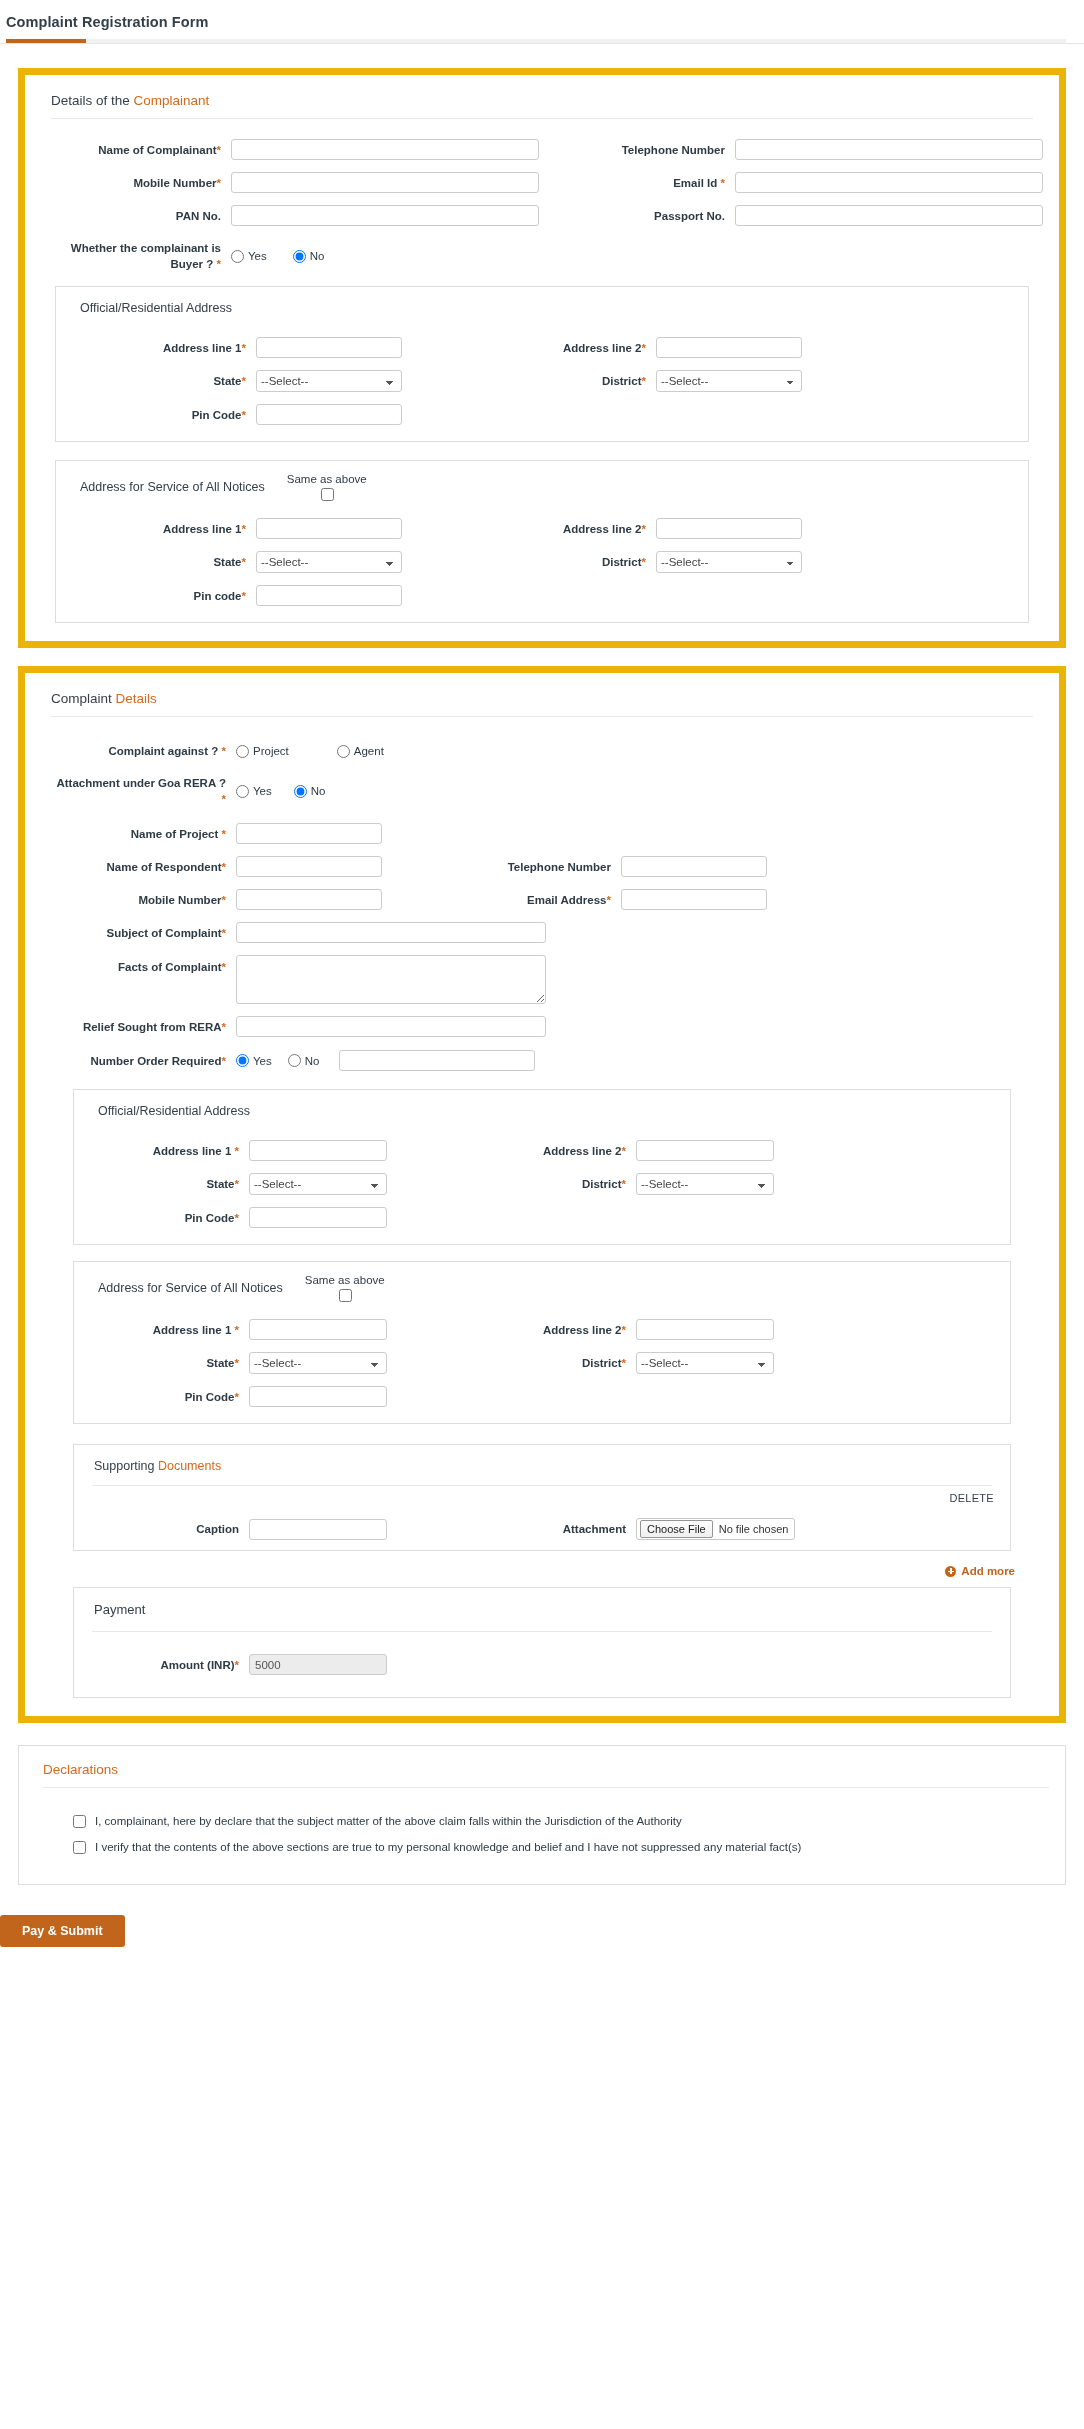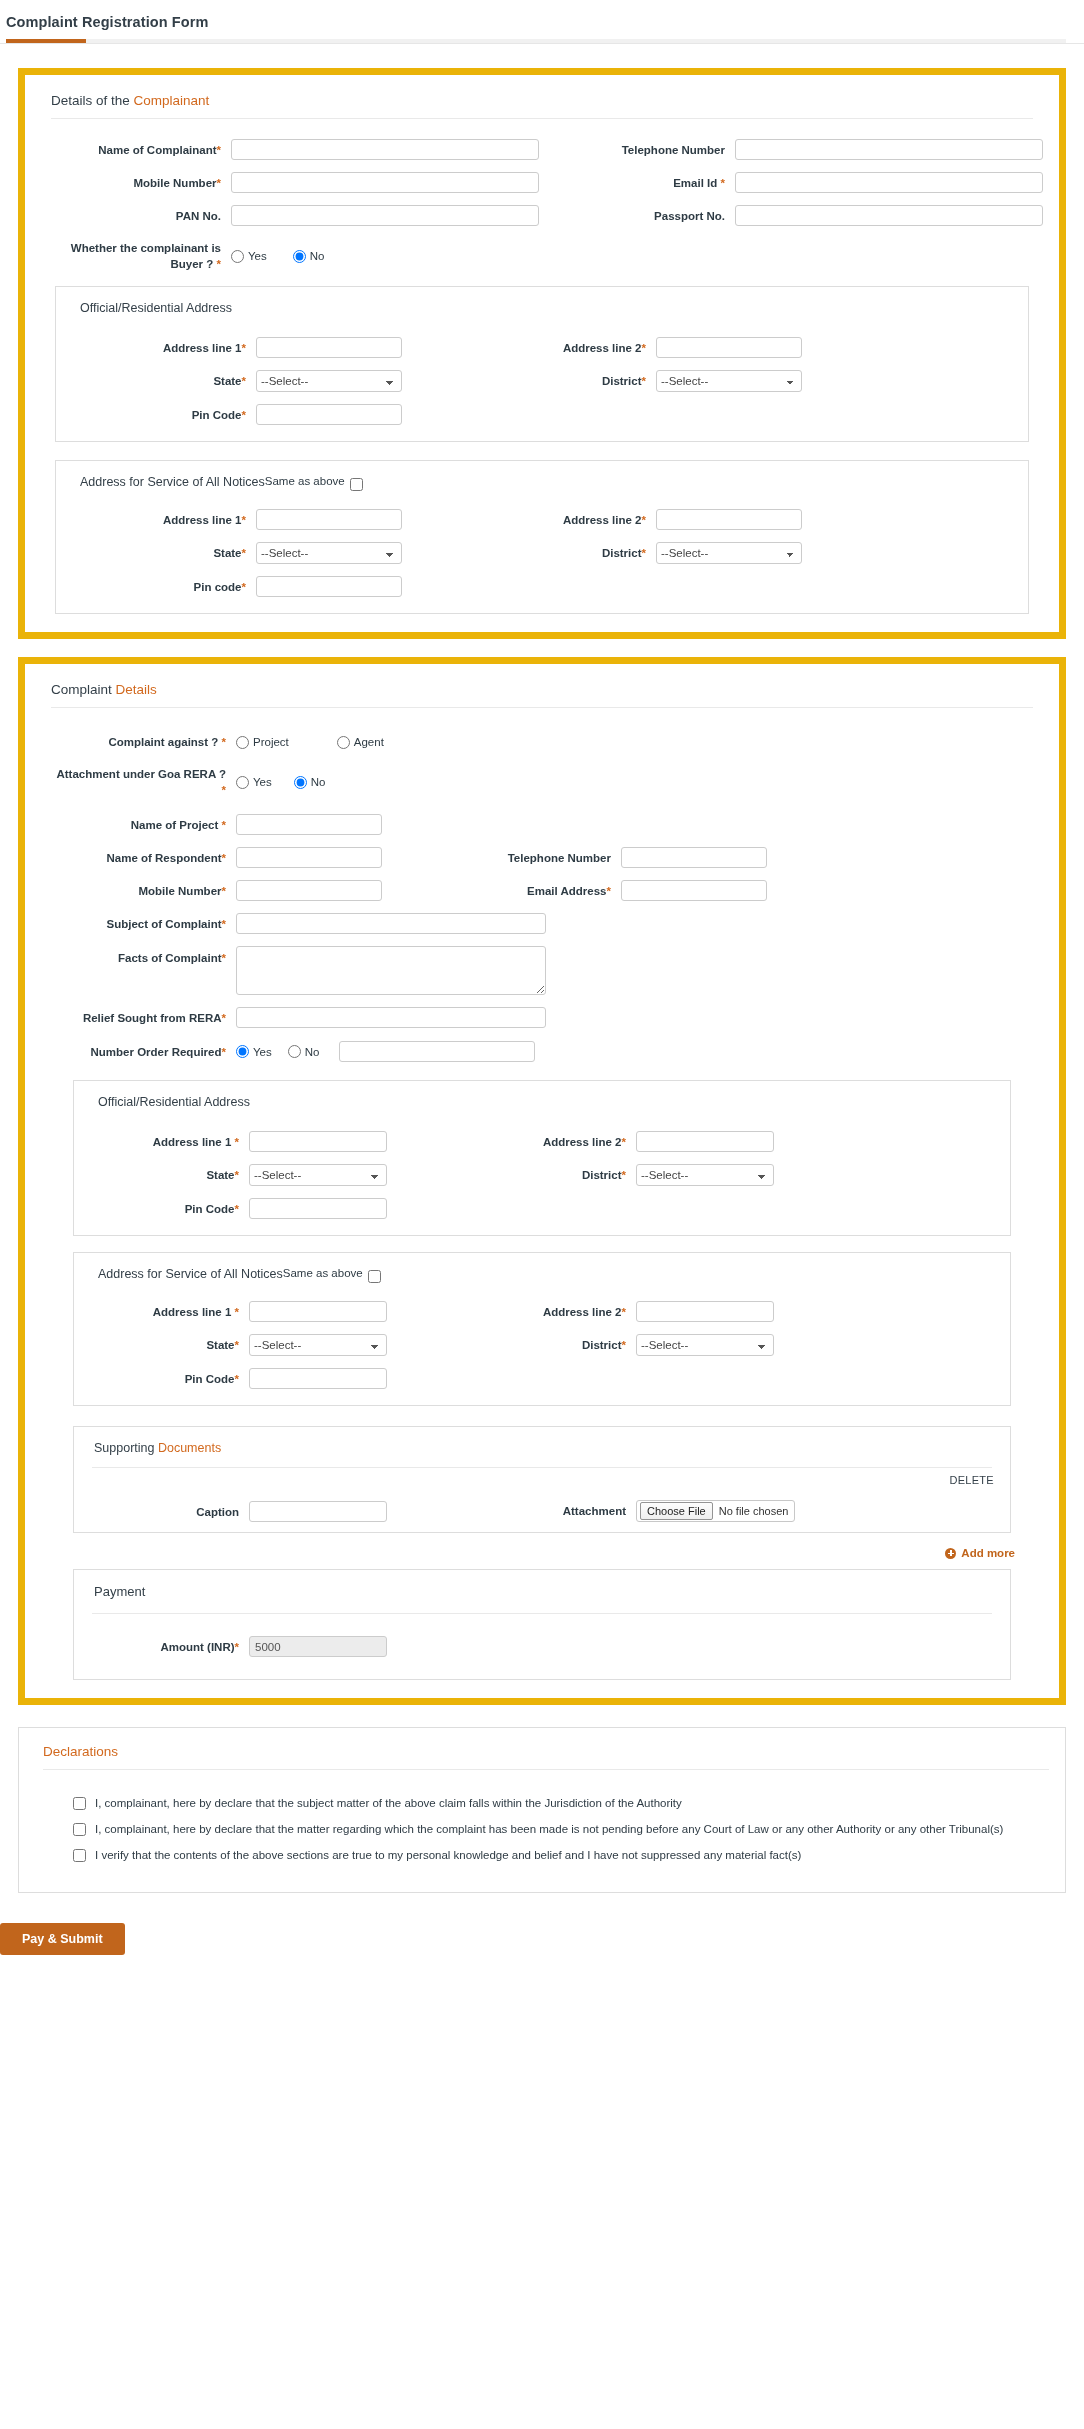--- a/index.html
+++ b/index.html
@@ -81,21 +81,21 @@
   .inner-title {
     font-size: 12.5px;
     color: #333f48;
     padding: 2px 0 6px 14px;
     display: inline-block;
   }
 
   
   .row {
     display: flex;
-    align-items: flex-end;
+    align-items: center;
     margin-top: 12px;
   }
 
   .cell {
     display: flex;
     align-items: center;
   }
   .lbl {
     text-align: right;
     font-size: 11.5px;
@@ -140,22 +140,24 @@
   .radio-group { display: flex; align-items: center; }
   .radio-item {
     display: flex; align-items: center;
     margin-right: 26px;
     font-size: 11.5px; color: #2e3b44;
   }
   .radio-item input { margin: 0 4px 0 0; }
   .radio-item span { line-height: 14px; }
 
   .chk-inline {
-    display: flex; 
+    display: flex; align-items: center;
     font-size: 11.5px; color: #2e3b44;
+    margin-left: 22px;
+    flex-direction: column;
   }
   .chk-inline input { margin-left: 5px; }
 
   
   .docs-rule { height: 1px; background: #e9e9e9; margin: 6px 8px 4px 8px; }
   .delete-link {
     text-align: right;
     font-size: 11px;
     color: #333f48;
     letter-spacing: .3px;
@@ -628,24 +630,20 @@
     <div class="decl-title">Declarations</div>
     <div class="section-rule" style="margin-left:8px;margin-right:0"></div>
 
     <div class="decl-list">
       <label class="decl-item">
         <input type="checkbox" style="">
         <span>I, complainant, here by declare that the subject matter of the above claim falls within the Jurisdiction of the Authority</span>
       </label>
       <label class="decl-item">
         <input type="checkbox" style="">
-        <span>I, complainant, here by declare that the matter regarding which the complaint has been made is not pending before any Court of Law or any other Authority or any other Tribunal(s)</span>
-      </label>
-      <label class="decl-item">
-        <input type="checkbox" style="">
         <span>I verify that the contents of the above sections are true to my personal knowledge and belief and I have not suppressed any material fact(s)</span>
       </label>
     </div>
   </div>
 
   <div class="submit-wrap">
     <button class="submit-btn">Pay &amp; Submit</button>
   </div>
 
 </div>

